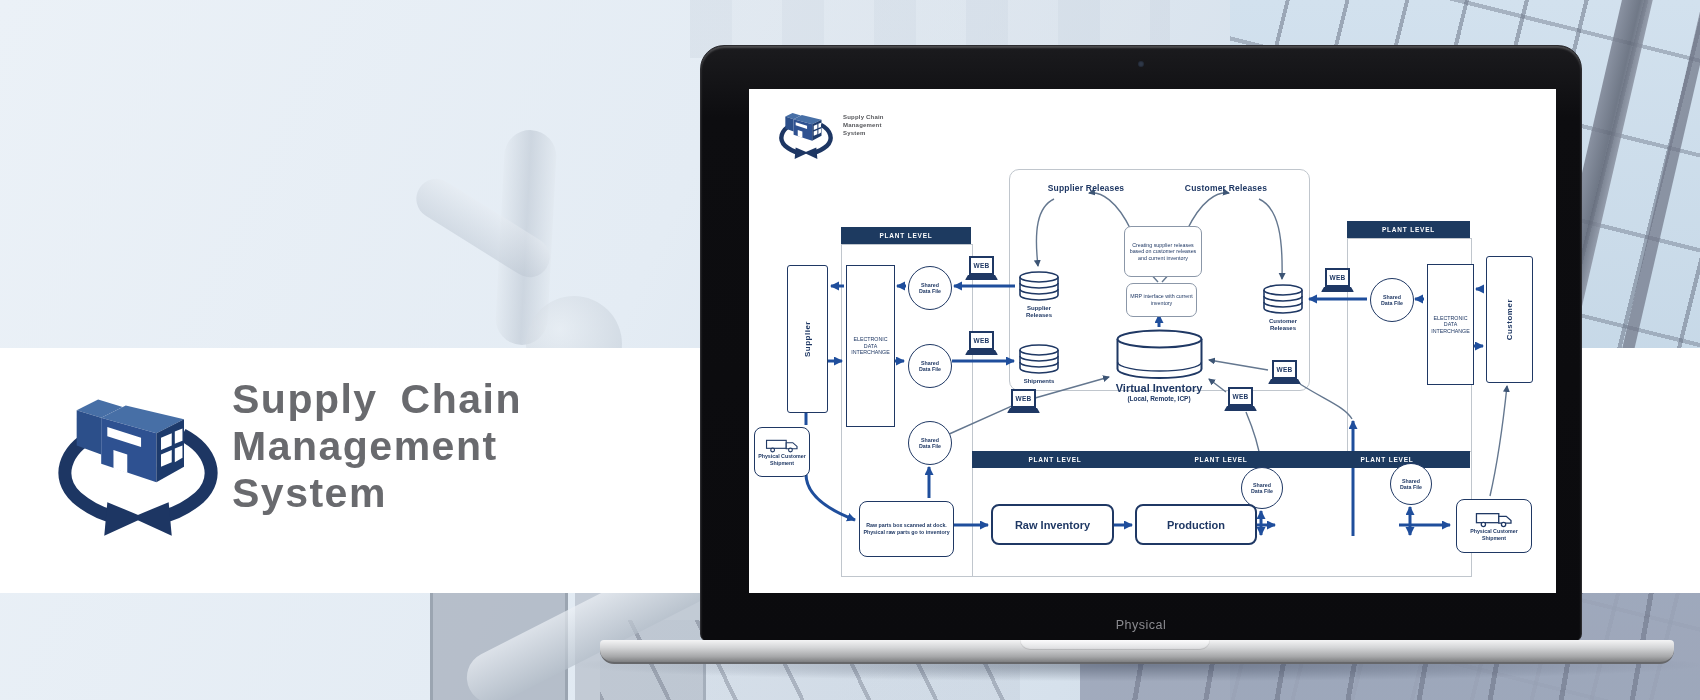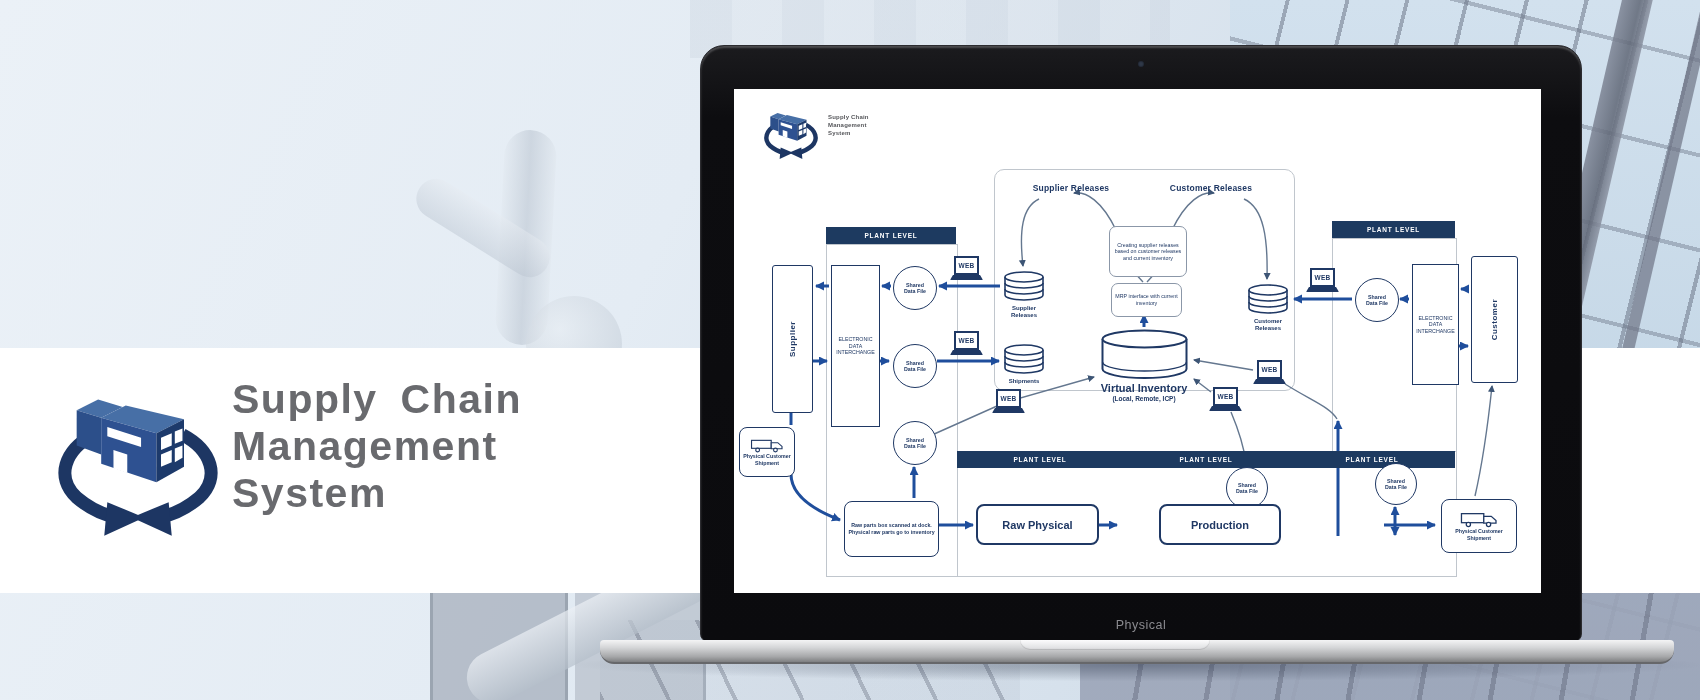--- a/index.html
+++ b/index.html
@@ -27,21 +27,21 @@
 
   
   .white-band{left:0;top:348px;width:1700px;height:245px;background:#ffffff;}
   .hero-title{left:232px;top:376px;color:#696a6e;font-weight:bold;font-size:41px;line-height:47px;letter-spacing:1.5px;word-spacing:10px;}
 
   
   .lap-shadow{left:548px;top:648px;width:1180px;height:34px;background:radial-gradient(ellipse at center, rgba(35,45,65,.38) 0%, rgba(35,45,65,0) 68%);}
   .bezel{left:700px;top:45px;width:880px;height:595px;background:linear-gradient(180deg,#1b1b1e,#0d0d10 12%,#0b0b0e);border:1px solid #2c2c30;border-radius:24px 24px 8px 8px;box-shadow:inset 0 2px 2px rgba(255,255,255,.22);}
   .camera{left:calc(50% - 3px);top:15px;width:6px;height:6px;border-radius:50%;background:#30394a;box-shadow:0 0 2px #10131a inset;}
   .brand{left:0;right:0;top:572px;text-align:center;color:#8b8b90;font-size:12.5px;letter-spacing:.5px;}
-  .screen{left:33px;top:43px;width:807px;height:504px;background:#ffffff;overflow:hidden;}
+  .screen{left:48px;top:43px;width:807px;height:504px;background:#ffffff;overflow:hidden;}
   .base{left:600px;top:640px;width:1074px;height:22px;background:linear-gradient(180deg,#f4f4f5,#d4d5d7 35%,#a7a8aa 75%,#7e7f81);border-radius:4px 4px 14px 14px;border-bottom:2px solid #66676a;}
   .notch{left:420px;top:0;width:190px;height:10px;background:linear-gradient(180deg,#fcfcfd,#dadbdd);border-radius:0 0 10px 10px;box-shadow:inset 0 -1px 1px rgba(0,0,0,.18);}
 
   
   .gbox{border:1px solid #c0c6cd;background:#fff;}
   .rbox{border:1px solid #c0c6cd;background:#fff;border-radius:10px;}
   .nbox{border:1.8px solid #1f3864;background:#fff;border-radius:4px;}
   .banner{background:#1d3a60;color:#fff;font-weight:bold;font-size:6.5px;letter-spacing:.8px;display:flex;align-items:center;justify-content:center;}
   .banner-multi{background:#1d3a60;color:#fff;font-weight:bold;font-size:6.5px;letter-spacing:.8px;display:flex;align-items:center;justify-content:space-around;}
   .sdf{border:1.5px solid #1f3864;border-radius:50%;background:#fff;display:flex;align-items:center;justify-content:center;text-align:center;color:#1f3864;font-weight:bold;font-size:5.3px;line-height:6px;}
@@ -301,23 +301,23 @@
         <span>Customer</span>
       </div>
 
       <div class="abs sdf node" style="left:492px;top:378px;width:40px;height:40px;">
         <span style="width:26px;">Shared Data File</span>
       </div>
       <div class="abs sdf node" style="left:641px;top:374px;width:40px;height:40px;">
         <span style="width:26px;">Shared Data File</span>
       </div>
       <div class="abs flowbox node" style="left:242px;top:415px;width:119px;height:37px;">
-        <span>Raw Physical</span>
-      </div>
-      <div class="abs flowbox node" style="left:386px;top:415px;width:118px;height:37px;margin-left:39px;">
+        <span>Raw Inventory</span>
+      </div>
+      <div class="abs flowbox node" style="left:386px;top:415px;width:118px;height:37px;">
         <span>Production</span>
       </div>
 
       <div class="abs truckbox node" style="left:5px;top:338px;width:52px;height:46px;">
         <svg width="34" height="15">
             <use href="#truck"></use>
           </svg>
         <span>Physical Customer Shipment</span>
       </div>
       <div class="abs notebox node" style="left:110px;top:412px;width:89px;height:50px;">

